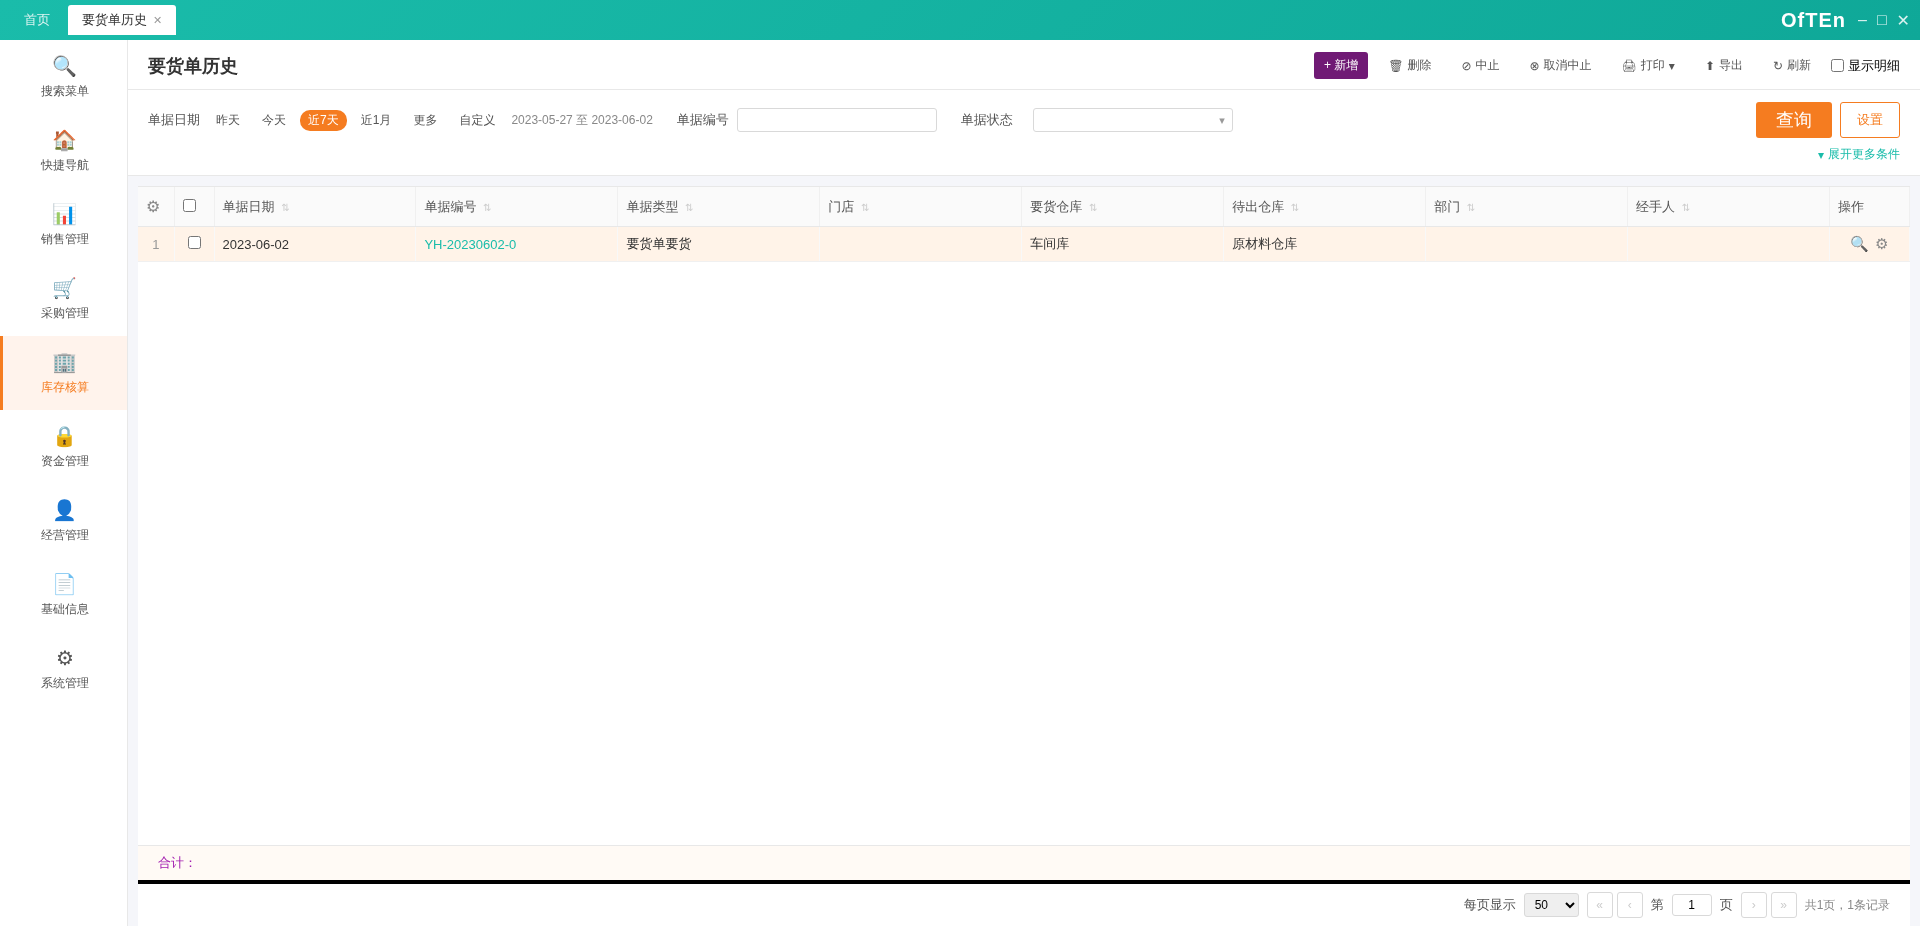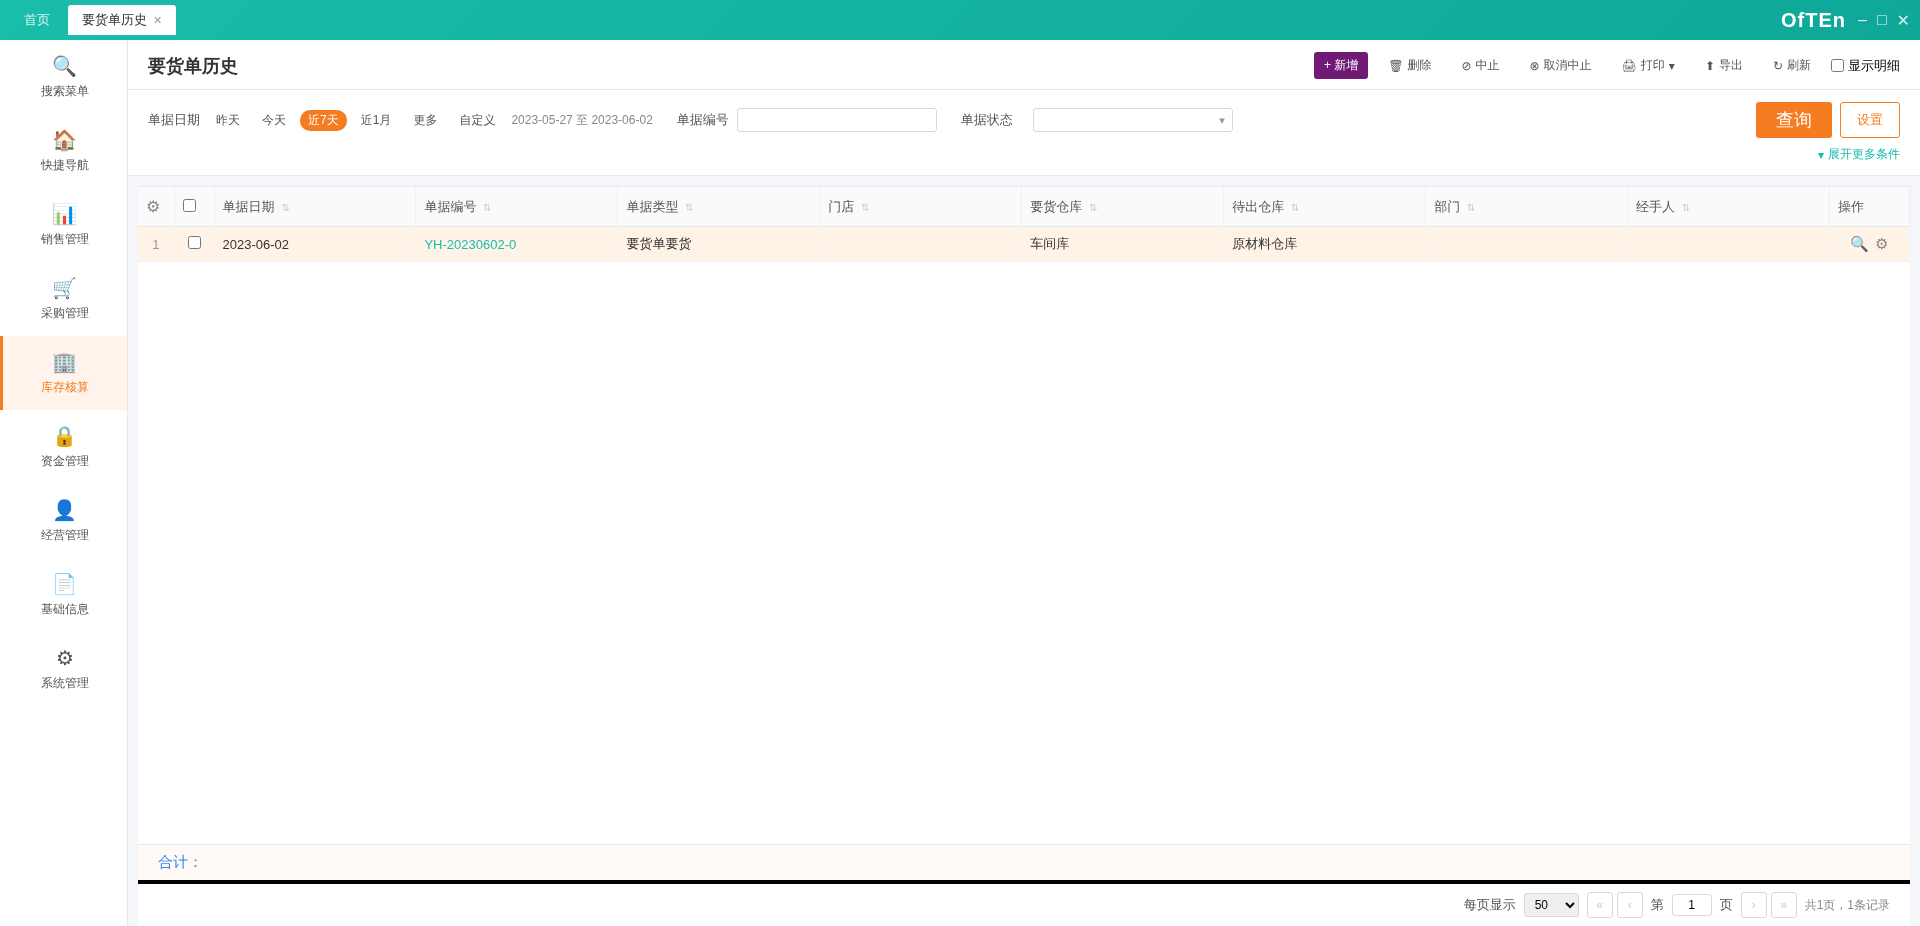--- a/index.html
+++ b/index.html
@@ -131,21 +131,21 @@
     .setting-col { width: 36px; text-align: center; }
     .check-col { width: 40px; text-align: center; }
     .op-col { width: 80px; text-align: center; }
     .op-icons { display: flex; gap: 6px; justify-content: center; }
     .op-icon-btn { font-size: 15px; color: #888; cursor: pointer; }
     .settings-gear { font-size: 16px; color: #888; cursor: pointer; }
 
     
     .table-footer {
       background: #fffaf5; border-top: 1px solid #e8e8e8;
-      padding: 8px 20px; font-size: 15px; color: #3b82f6;
+      padding: 8px 20px; font-size: 13px; color: #a21caf;
       display: flex; align-items: center; gap: 8px;
     }
 
     
     .pagination-bar {
       background: #fff; border-top: 4px solid #000000;
       padding: 8px 20px; display: flex; align-items: center; justify-content: flex-end;
       gap: 8px; font-size: 13px; color: #555;
     }
     .page-size-select {

